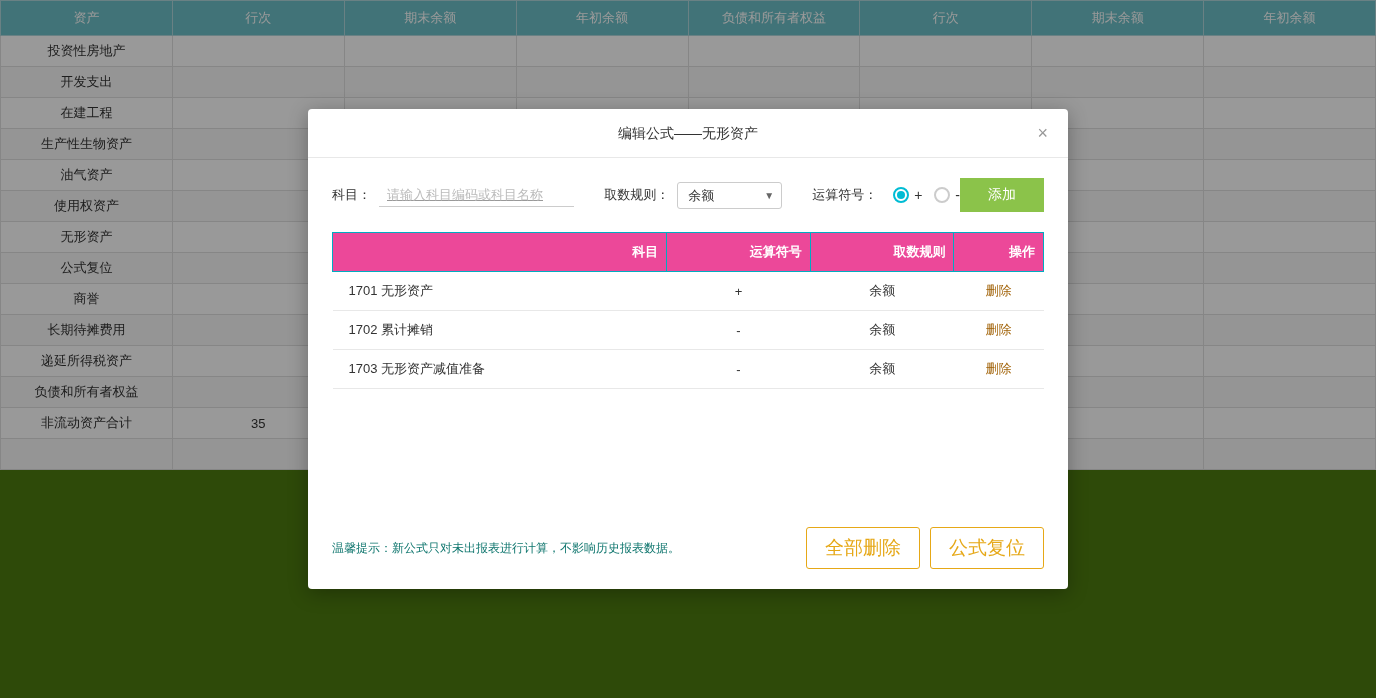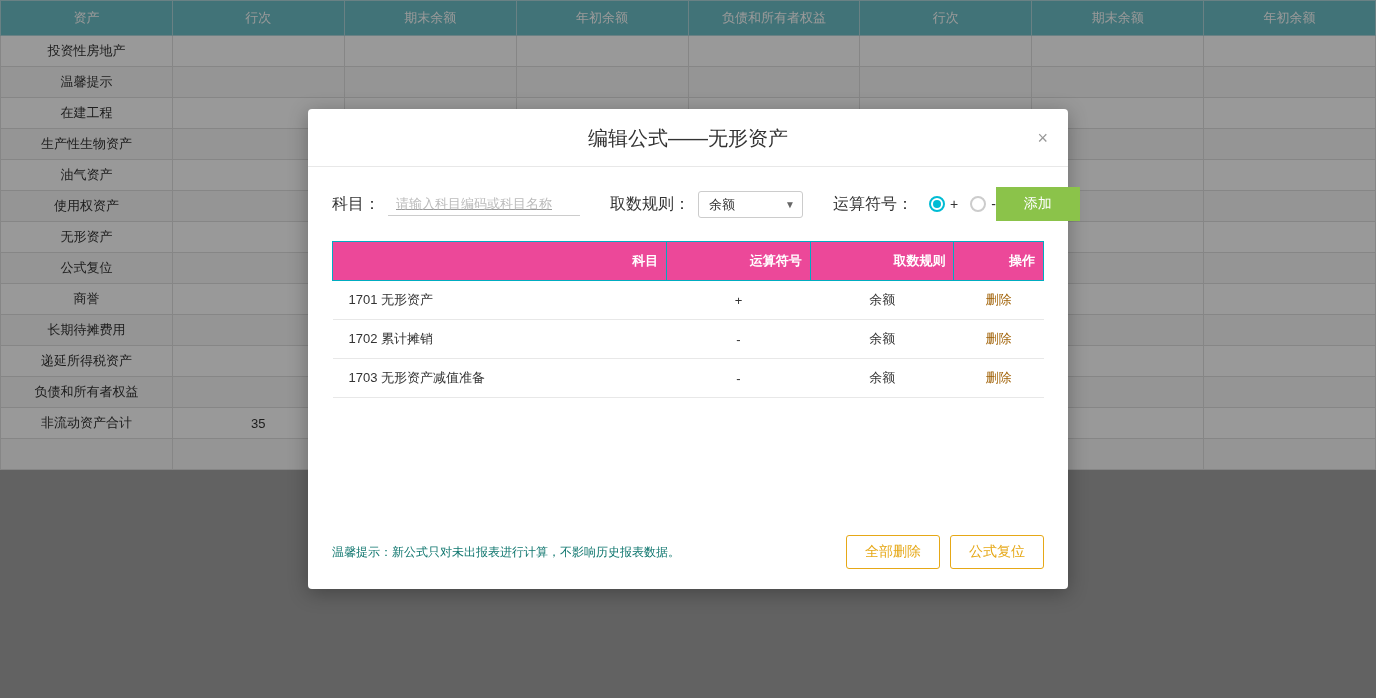--- a/index.html
+++ b/index.html
@@ -12,21 +12,21 @@
       overflow: hidden;
       position: relative;
     }
 
     
     .bg-table-wrap {
       position: absolute;
       top: 0; left: 0;
       width: 100%;
       height: 100%;
-      background: #a3a3a3;
+      background: #4d7c0f;
     }
 
     .bg-table {
       width: 100%;
       border-collapse: collapse;
       table-layout: fixed;
     }
 
     .bg-table th {
       background: #6dc0c8;
@@ -75,21 +75,21 @@
     }
 
     .modal-header {
       padding: 16px 20px 14px;
       text-align: center;
       border-bottom: 1px solid #e8e8e8;
       position: relative;
     }
 
     .modal-title {
-      font-size: 20px;
+      font-size: 14px;
       color: #333;
       font-weight: normal;
     }
 
     .modal-close {
       position: absolute;
       right: 16px;
       top: 50%;
       transform: translateY(-50%);
       cursor: pointer;
@@ -109,21 +109,21 @@
     
     .form-row {
       display: flex;
       align-items: center;
       margin-bottom: 20px;
       gap: 0;
     }
 
     .form-label {
       color: #333;
-      font-size: 16px;
+      font-size: 13px;
       white-space: nowrap;
       margin-right: 8px;
     }
 
     .form-input {
       border: none;
       border-bottom: 1px solid #ccc;
       outline: none;
       padding: 4px 8px;
       font-size: 13px;
@@ -288,21 +288,21 @@
       display: flex;
       gap: 10px;
     }
 
     .outline-btn {
       background: #fff;
       border: 1px solid #e6a817;
       color: #e6a817;
       border-radius: 3px;
       padding: 7px 18px;
-      font-size: 14px;
+      font-size: 19px;
       cursor: pointer;
     }
   </style>
 </head>
 <body>
 
 <div class="bg-table-wrap">
   <table class="bg-table">
     <thead>
       <tr id="bg-header-row">
@@ -321,21 +321,21 @@
           <td>投资性房地产</td>
           <td></td>
           <td></td>
           <td></td>
           <td></td>
           <td></td>
           <td></td>
           <td></td>
         </tr>
         <tr>
-          <td>温馨提示</td>
+          <td>开发支出</td>
           <td></td>
           <td></td>
           <td></td>
           <td></td>
           <td></td>
           <td></td>
           <td></td>
         </tr>
         <tr>
           <td>在建工程</td>

